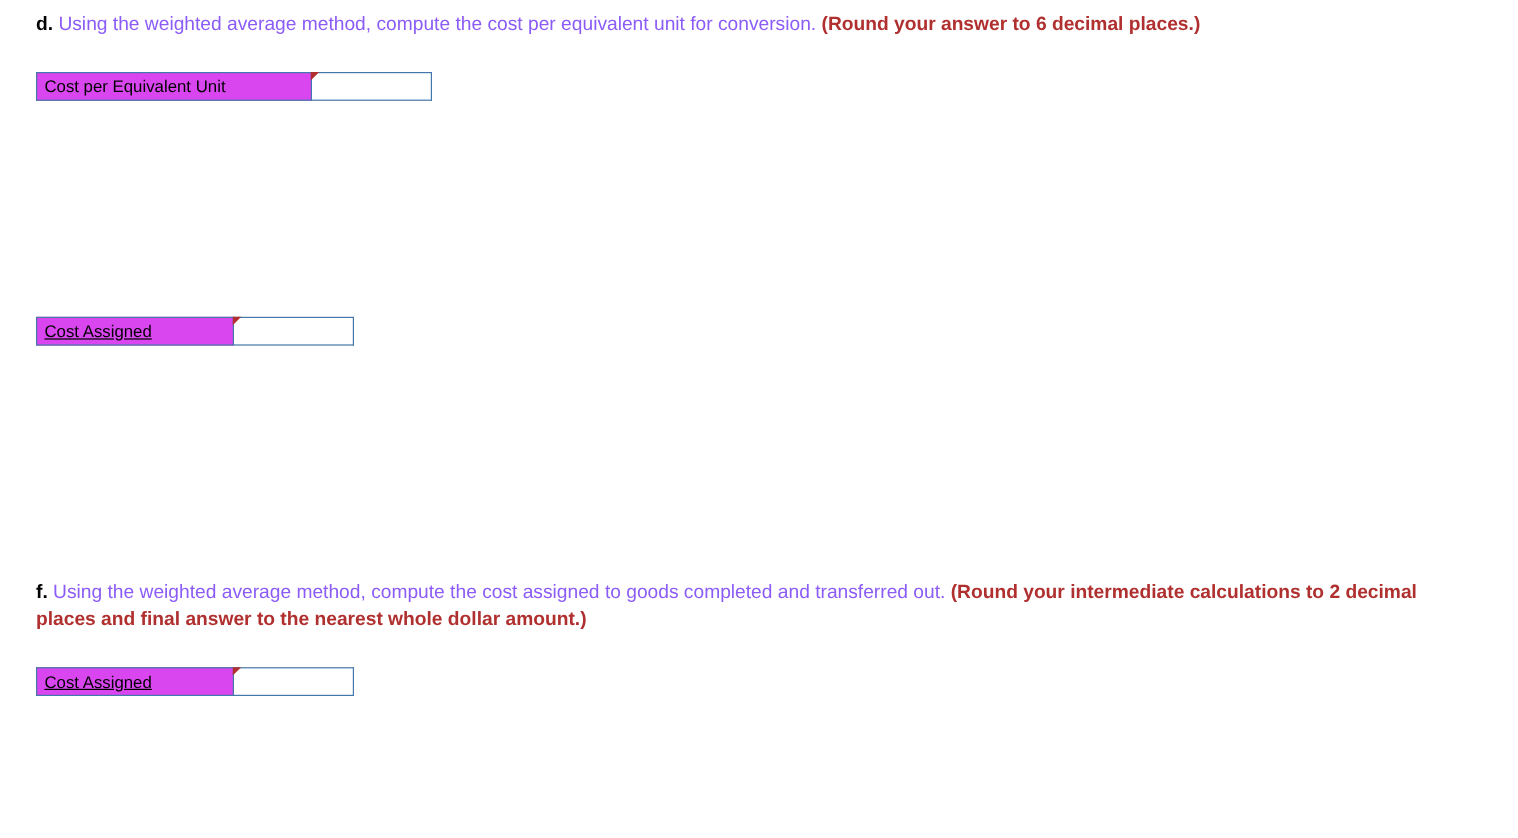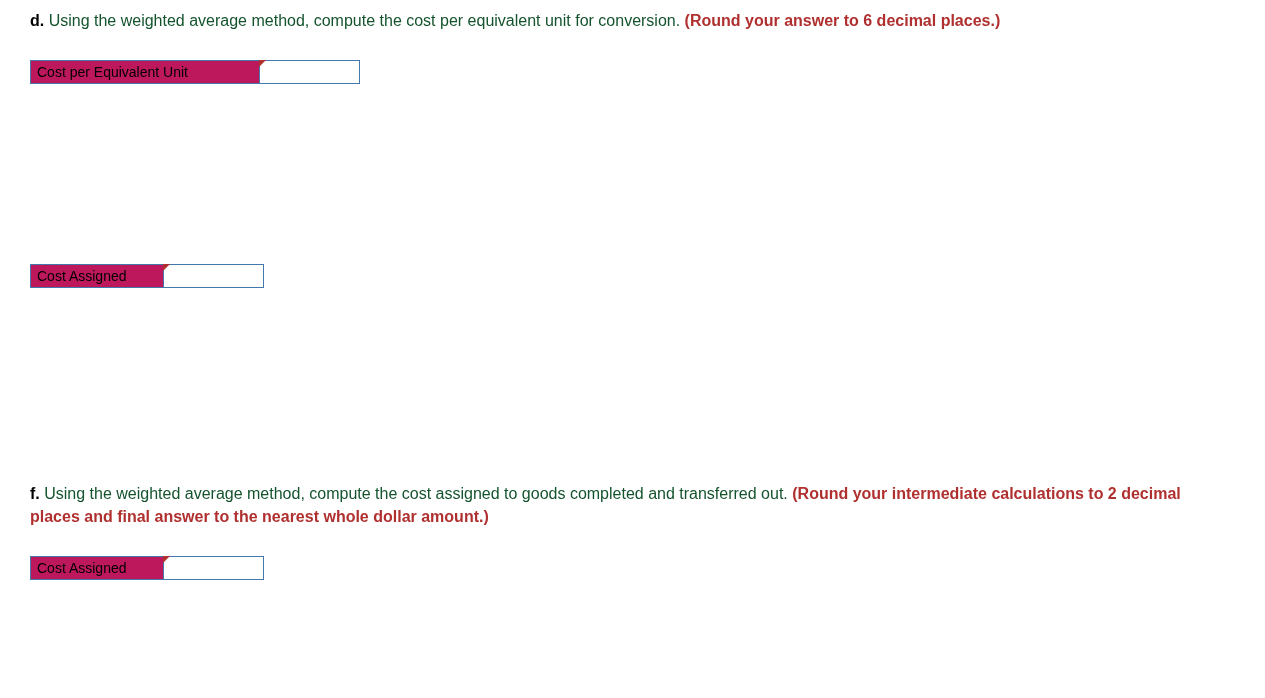--- a/index.html
+++ b/index.html
@@ -20,45 +20,46 @@
     }
     .question-text {
       line-height: 1.4;
       margin-bottom: 28px;
     }
     .letter {
       font-weight: bold;
       color: #000;
     }
     .normal-text {
-      color: #14532d;
+      color: #8b5cf6;
     }
     .bold-red {
       font-weight: bold;
       color: #b03030;
     }
     .answer-row {
       display: flex;
       align-items: stretch;
     }
     .label-cell {
-      background: #be185d;
+      background: #d946ef;
       border: 1px solid #4477aa;
       padding: 3px 6px;
       font-size: 14px;
       color: #000;
       display: flex;
       align-items: center;
       height: 24px;
     }
     .label-cell.wide {
       width: 230px;
     }
     .label-cell.medium {
-      width: 134px;
+      width: 165px;
+      text-decoration: underline;
     }
     .input-cell {
       border: 1px solid #4477aa;
       border-left: none;
       background: #fff;
       width: 100px;
       position: relative;
       height: 24px;
     }
     .input-cell::before {

